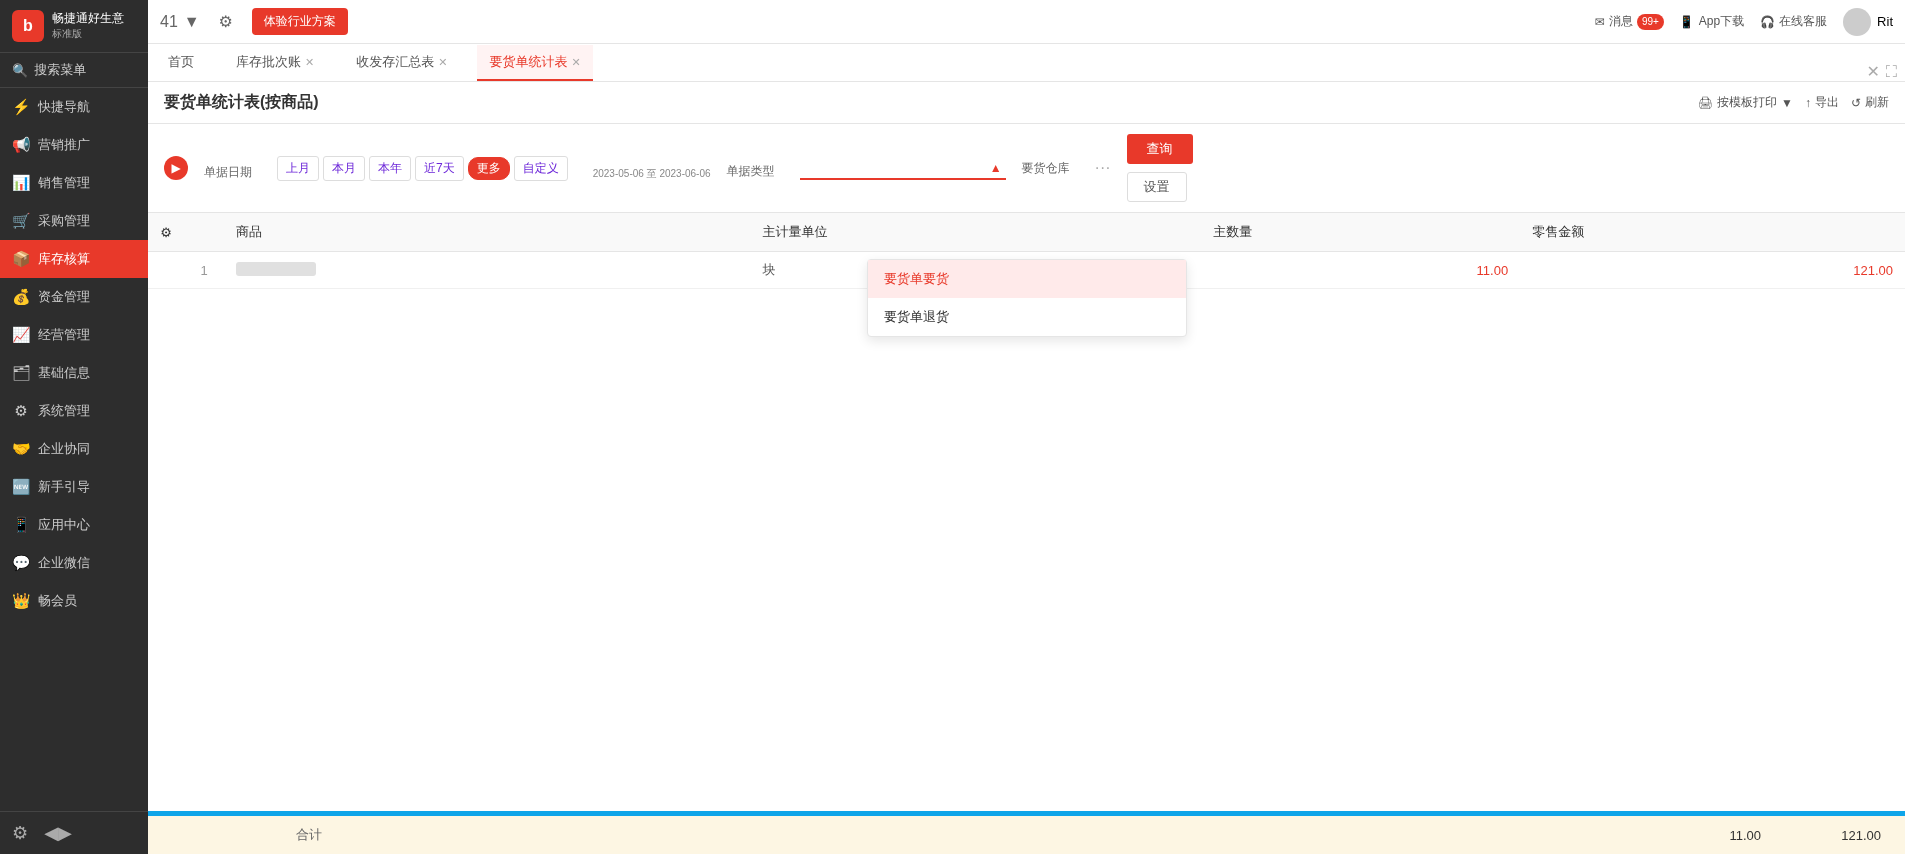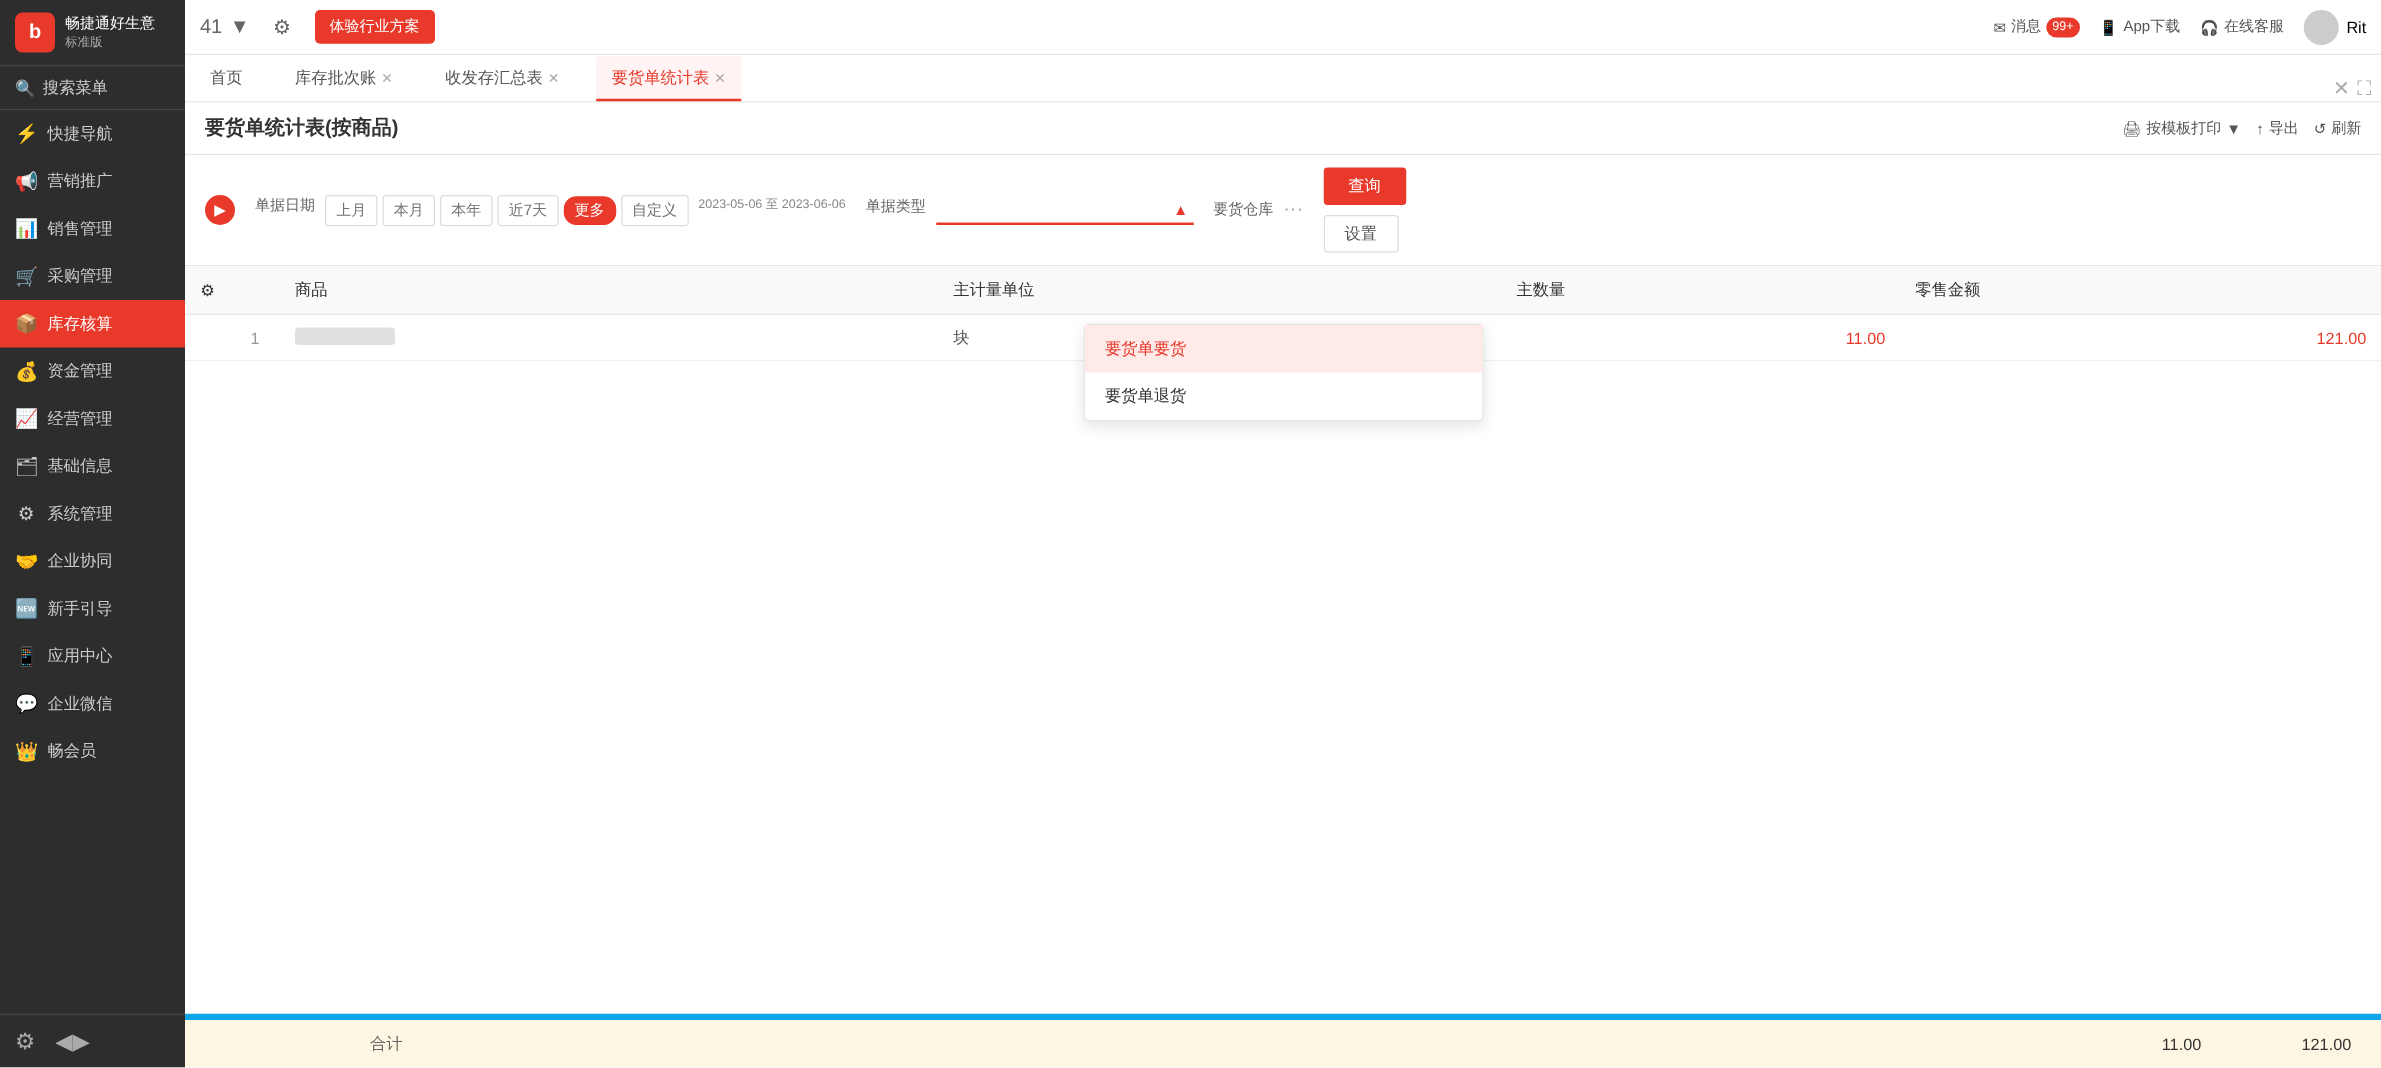--- a/index.html
+++ b/index.html
@@ -165,26 +165,26 @@
       align-items: center;
       gap: 16px;
       flex-wrap: wrap;
     }
     .filter-expand-btn {
       width: 24px; height: 24px;
       background: #e8392a; color: #fff;
       border-radius: 50%; display: flex; align-items: center; justify-content: center;
       cursor: pointer; font-size: 12px; flex-shrink: 0;
     }
-    .filter-group { display: flex; align-items: flex-start; gap: 8px; }
+    .filter-group { display: flex; align-items: flex-end; gap: 25px; }
     .filter-label { color: #666; font-size: 12px; white-space: nowrap; }
     .date-btns { display: flex; align-items: center; gap: 4px; }
     .date-btn {
       padding: 3px 8px; border: 1px solid #ddd; border-radius: 3px;
-      background: #fff; font-size: 12px; color: #737373; cursor: pointer;
+      background: #fff; font-size: 12px; color: #6d28d9; cursor: pointer;
     }
     .date-btn.more {
       background: #e8392a; color: #fff; border-color: #e8392a; border-radius: 10px;
       padding: 2px 8px;
     }
     .date-range { font-size: 10px; color: #888; }
     .filter-select-wrapper {
       position: relative;
       display: flex; align-items: center;
     }

